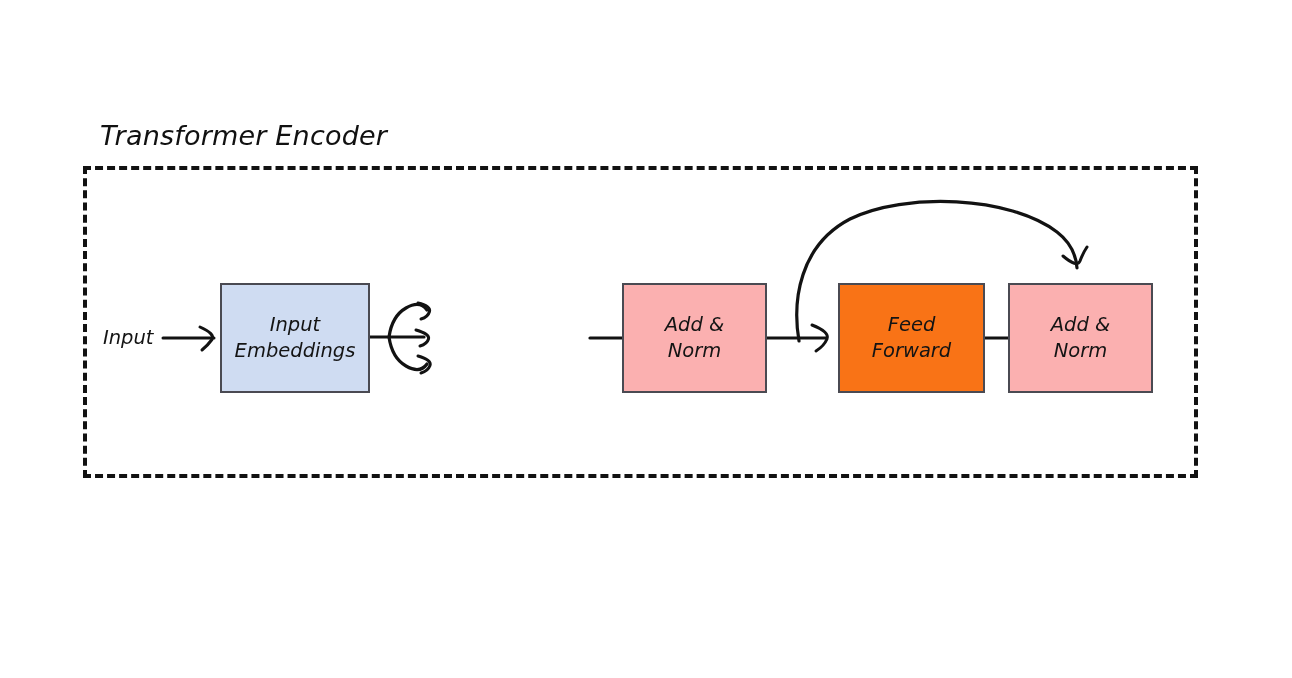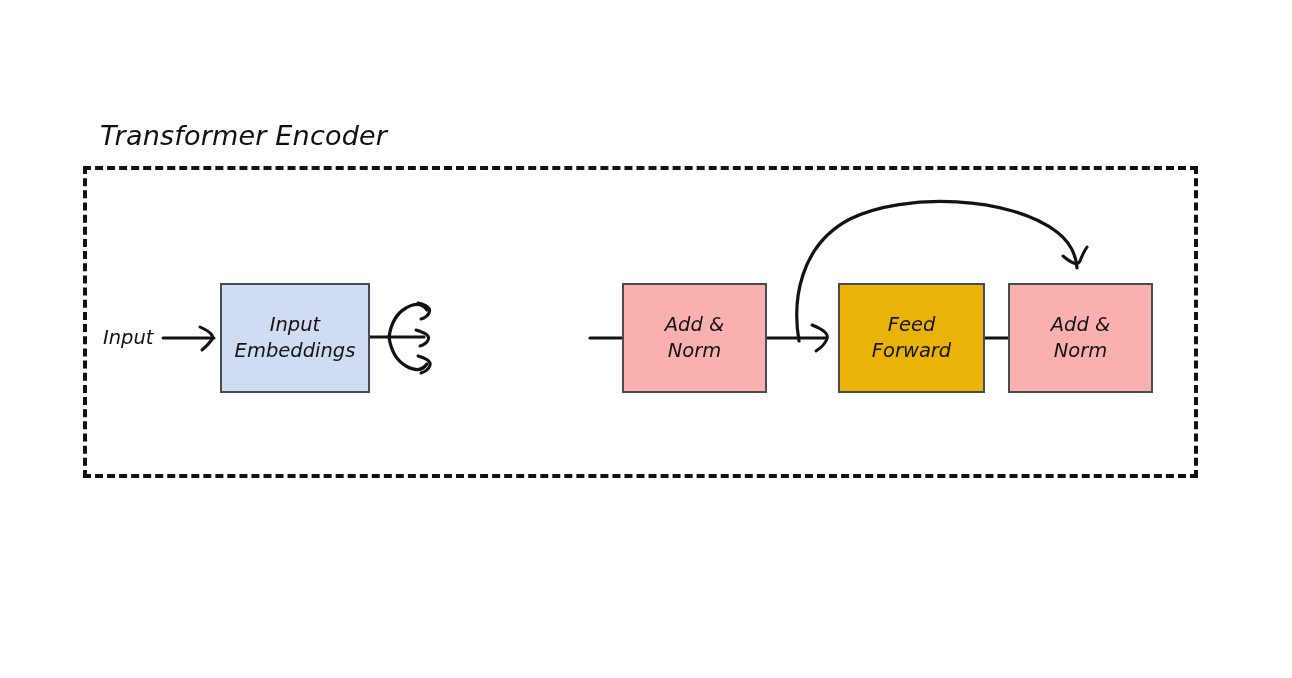--- a/index.html
+++ b/index.html
@@ -143,21 +143,21 @@
     <span class="lbl">Input
 Embeddings</span>
   </div>
 
 
   <div class="block" id="blk-2" style="left:622px; top:283px; width:145px; height:110px; background:#fbb0b0;">
     <span class="lbl">Add &amp;
 Norm</span>
   </div>
 
-  <div class="block" id="blk-3" style="left:838px; top:283px; width:147px; height:110px; background:#eab308;">
+  <div class="block" id="blk-3" style="left:838px; top:283px; width:147px; height:110px; background:#f97316;">
     <span class="lbl">Feed
 Forward</span>
   </div>
 
   <div class="block" id="blk-4" style="left:1008px; top:283px; width:145px; height:110px; background:#fbb0b0;">
     <span class="lbl">Add &amp;
 Norm</span>
   </div>
 
 </div>

